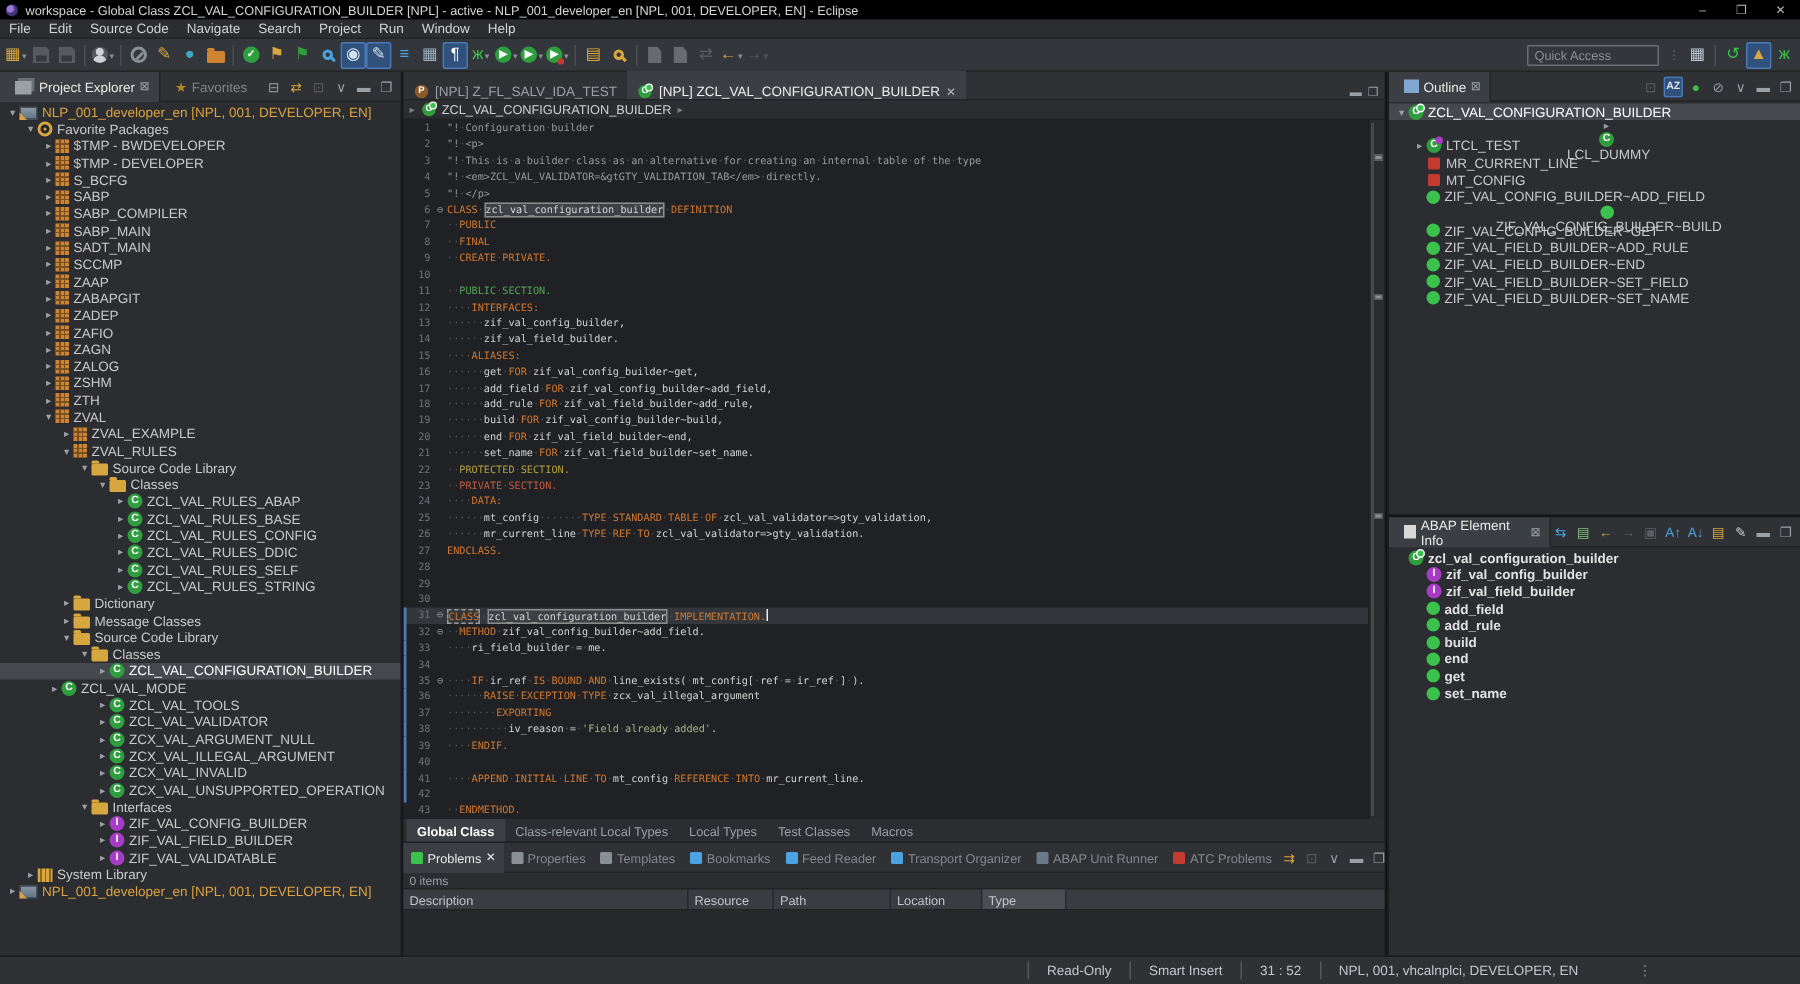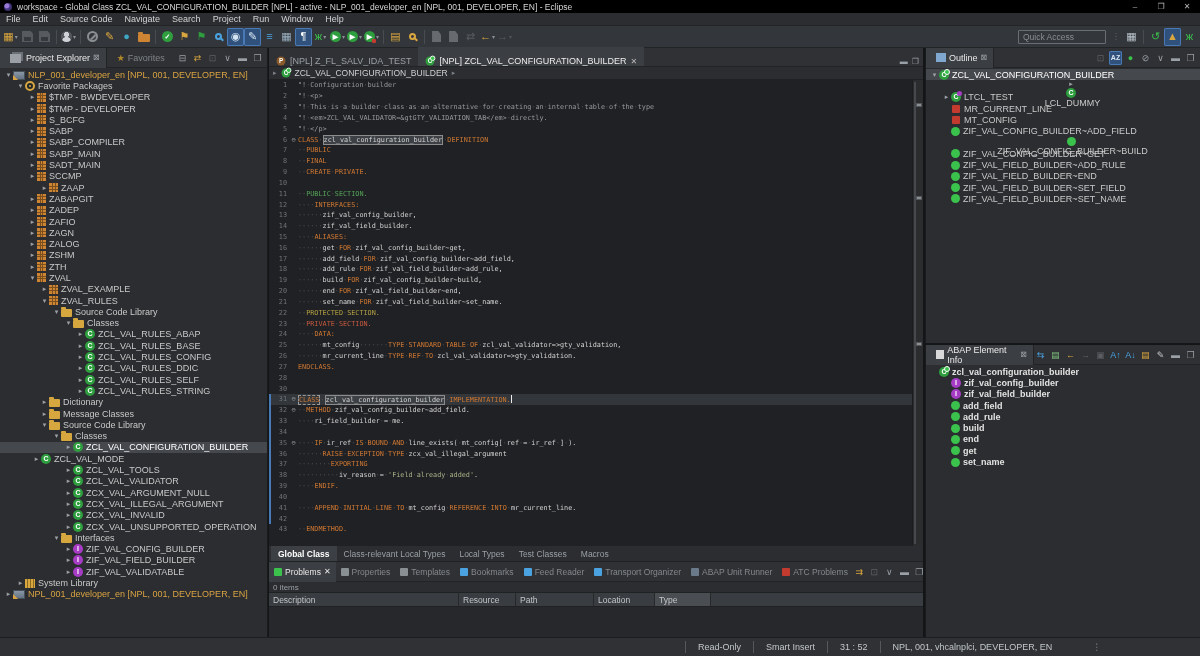--- a/index.html
+++ b/index.html
@@ -354,21 +354,21 @@
           <div class="trow" style="padding-left: 28px;">
             <span class="arrow">▸</span>
             <span class="ic ic-pkg"></span>
             <span class="tlabel">SADT_MAIN</span>
           </div>
           <div class="trow" style="padding-left: 28px;">
             <span class="arrow">▸</span>
             <span class="ic ic-pkg"></span>
             <span class="tlabel">SCCMP</span>
           </div>
-          <div class="trow" style="padding-left: 40px;">
+          <div class="trow" style="padding-left: 28px;">
             <span class="arrow">▸</span>
             <span class="ic ic-pkg"></span>
             <span class="tlabel">ZAAP</span>
           </div>
           <div class="trow" style="padding-left: 28px;">
             <span class="arrow">▸</span>
             <span class="ic ic-pkg"></span>
             <span class="tlabel">ZABAPGIT</span>
           </div>
           <div class="trow" style="padding-left: 28px;">
@@ -593,20 +593,21 @@
           <div class="cl"><span class="num">19</span><span class="foldc"></span><span class="ct"><span class="id"><span class="ws">······</span>build<span class="ws">·</span></span><span class="k">FOR</span><span class="id"><span class="ws">·</span>zif_val_config_builder~build,</span></span></div>
           <div class="cl"><span class="num">20</span><span class="foldc"></span><span class="ct"><span class="id"><span class="ws">······</span>end<span class="ws">·</span></span><span class="k">FOR</span><span class="id"><span class="ws">·</span>zif_val_field_builder~end,</span></span></div>
           <div class="cl"><span class="num">21</span><span class="foldc"></span><span class="ct"><span class="id"><span class="ws">······</span>set_name<span class="ws">·</span></span><span class="k">FOR</span><span class="id"><span class="ws">·</span>zif_val_field_builder~set_name.</span></span></div>
           <div class="cl"><span class="num">22</span><span class="foldc"></span><span class="ct"><span class="prot"><span class="ws">··</span>PROTECTED<span class="ws">·</span>SECTION.</span></span></div>
           <div class="cl"><span class="num">23</span><span class="foldc"></span><span class="ct"><span class="priv"><span class="ws">··</span>PRIVATE<span class="ws">·</span>SECTION.</span></span></div>
           <div class="cl"><span class="num">24</span><span class="foldc"></span><span class="ct"><span class="k"><span class="ws">····</span>DATA:</span></span></div>
           <div class="cl"><span class="num">25</span><span class="foldc"></span><span class="ct"><span class="id"><span class="ws">······</span>mt_config<span class="ws">·······</span></span><span class="k">TYPE<span class="ws">·</span>STANDARD<span class="ws">·</span>TABLE<span class="ws">·</span>OF</span><span class="id"><span class="ws">·</span>zcl_val_validator=&gt;gty_validation,</span></span></div>
           <div class="cl"><span class="num">26</span><span class="foldc"></span><span class="ct"><span class="id"><span class="ws">······</span>mr_current_line<span class="ws">·</span></span><span class="k">TYPE<span class="ws">·</span>REF<span class="ws">·</span>TO</span><span class="id"><span class="ws">·</span>zcl_val_validator=&gt;gty_validation.</span></span></div>
           <div class="cl"><span class="num">27</span><span class="foldc"></span><span class="ct"><span class="k">ENDCLASS.</span></span></div>
           <div class="cl"><span class="num">28</span><span class="foldc"></span><span class="ct"></span></div>
+          <div class="cl"><span class="num">29</span><span class="foldc"></span><span class="ct"></span></div>
           <div class="cl"><span class="num">30</span><span class="foldc"></span><span class="ct"></span></div>
           <div class="cl cur cb"><span class="num">31</span><span class="foldc">⊖</span><span class="ct"><span class="k boxd">CLASS</span><span class="id"><span class="ws">·</span></span><span class="id box">zcl_val_configuration_builder</span><span class="id"><span class="ws">·</span></span><span class="k">IMPLEMENTATION.</span><span class="caret"></span></span></div>
           <div class="cl cb"><span class="num">32</span><span class="foldc">⊖</span><span class="ct"><span class="k"><span class="ws">··</span>METHOD</span><span class="id"><span class="ws">·</span>zif_val_config_builder~add_field.</span></span></div>
           <div class="cl cb"><span class="num">33</span><span class="foldc"></span><span class="ct"><span class="id"><span class="ws">····</span>ri_field_builder<span class="ws">·</span>=<span class="ws">·</span>me.</span></span></div>
           <div class="cl cb"><span class="num">34</span><span class="foldc"></span><span class="ct"></span></div>
           <div class="cl cb"><span class="num">35</span><span class="foldc">⊖</span><span class="ct"><span class="k"><span class="ws">····</span>IF</span><span class="id"><span class="ws">·</span>ir_ref<span class="ws">·</span></span><span class="k">IS<span class="ws">·</span>BOUND<span class="ws">·</span>AND</span><span class="id"><span class="ws">·</span>line_exists(<span class="ws">·</span>mt_config[<span class="ws">·</span>ref<span class="ws">·</span>=<span class="ws">·</span>ir_ref<span class="ws">·</span>]<span class="ws">·</span>).</span></span></div>
           <div class="cl cb"><span class="num">36</span><span class="foldc"></span><span class="ct"><span class="k"><span class="ws">······</span>RAISE<span class="ws">·</span>EXCEPTION<span class="ws">·</span>TYPE</span><span class="id"><span class="ws">·</span>zcx_val_illegal_argument</span></span></div>
           <div class="cl cb"><span class="num">37</span><span class="foldc"></span><span class="ct"><span class="k"><span class="ws">········</span>EXPORTING</span></span></div>
           <div class="cl cb"><span class="num">38</span><span class="foldc"></span><span class="ct"><span class="id"><span class="ws">··········</span>iv_reason<span class="ws">·</span>=<span class="ws">·</span></span><span class="str">'Field<span class="ws">·</span>already<span class="ws">·</span>added'</span><span class="id">.</span></span></div>
           <div class="cl cb"><span class="num">39</span><span class="foldc"></span><span class="ct"><span class="k"><span class="ws">····</span>ENDIF.</span></span></div>

